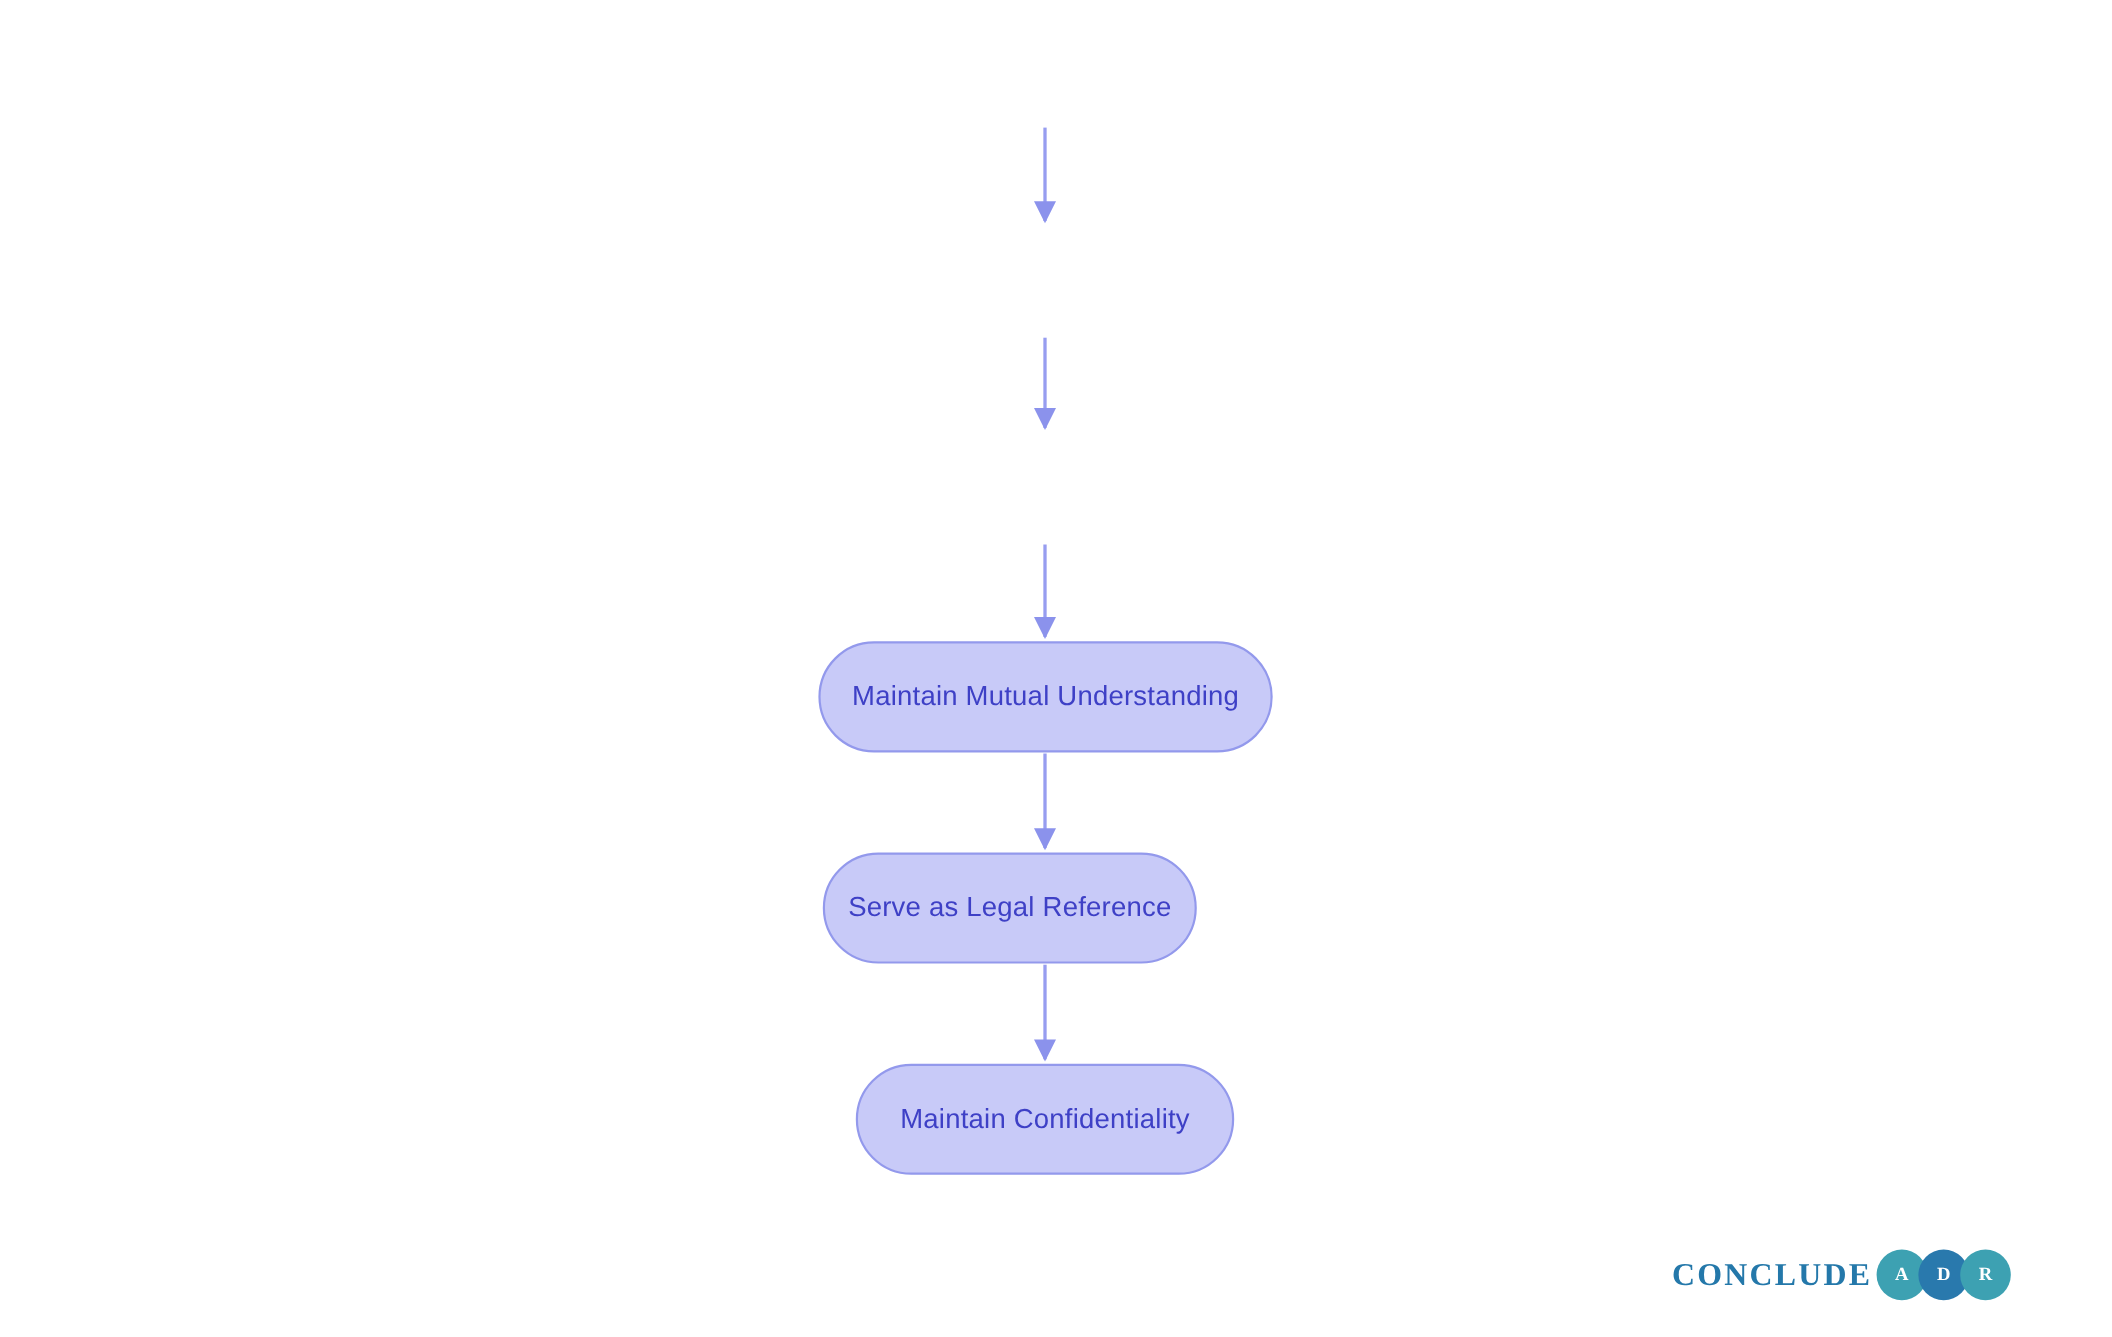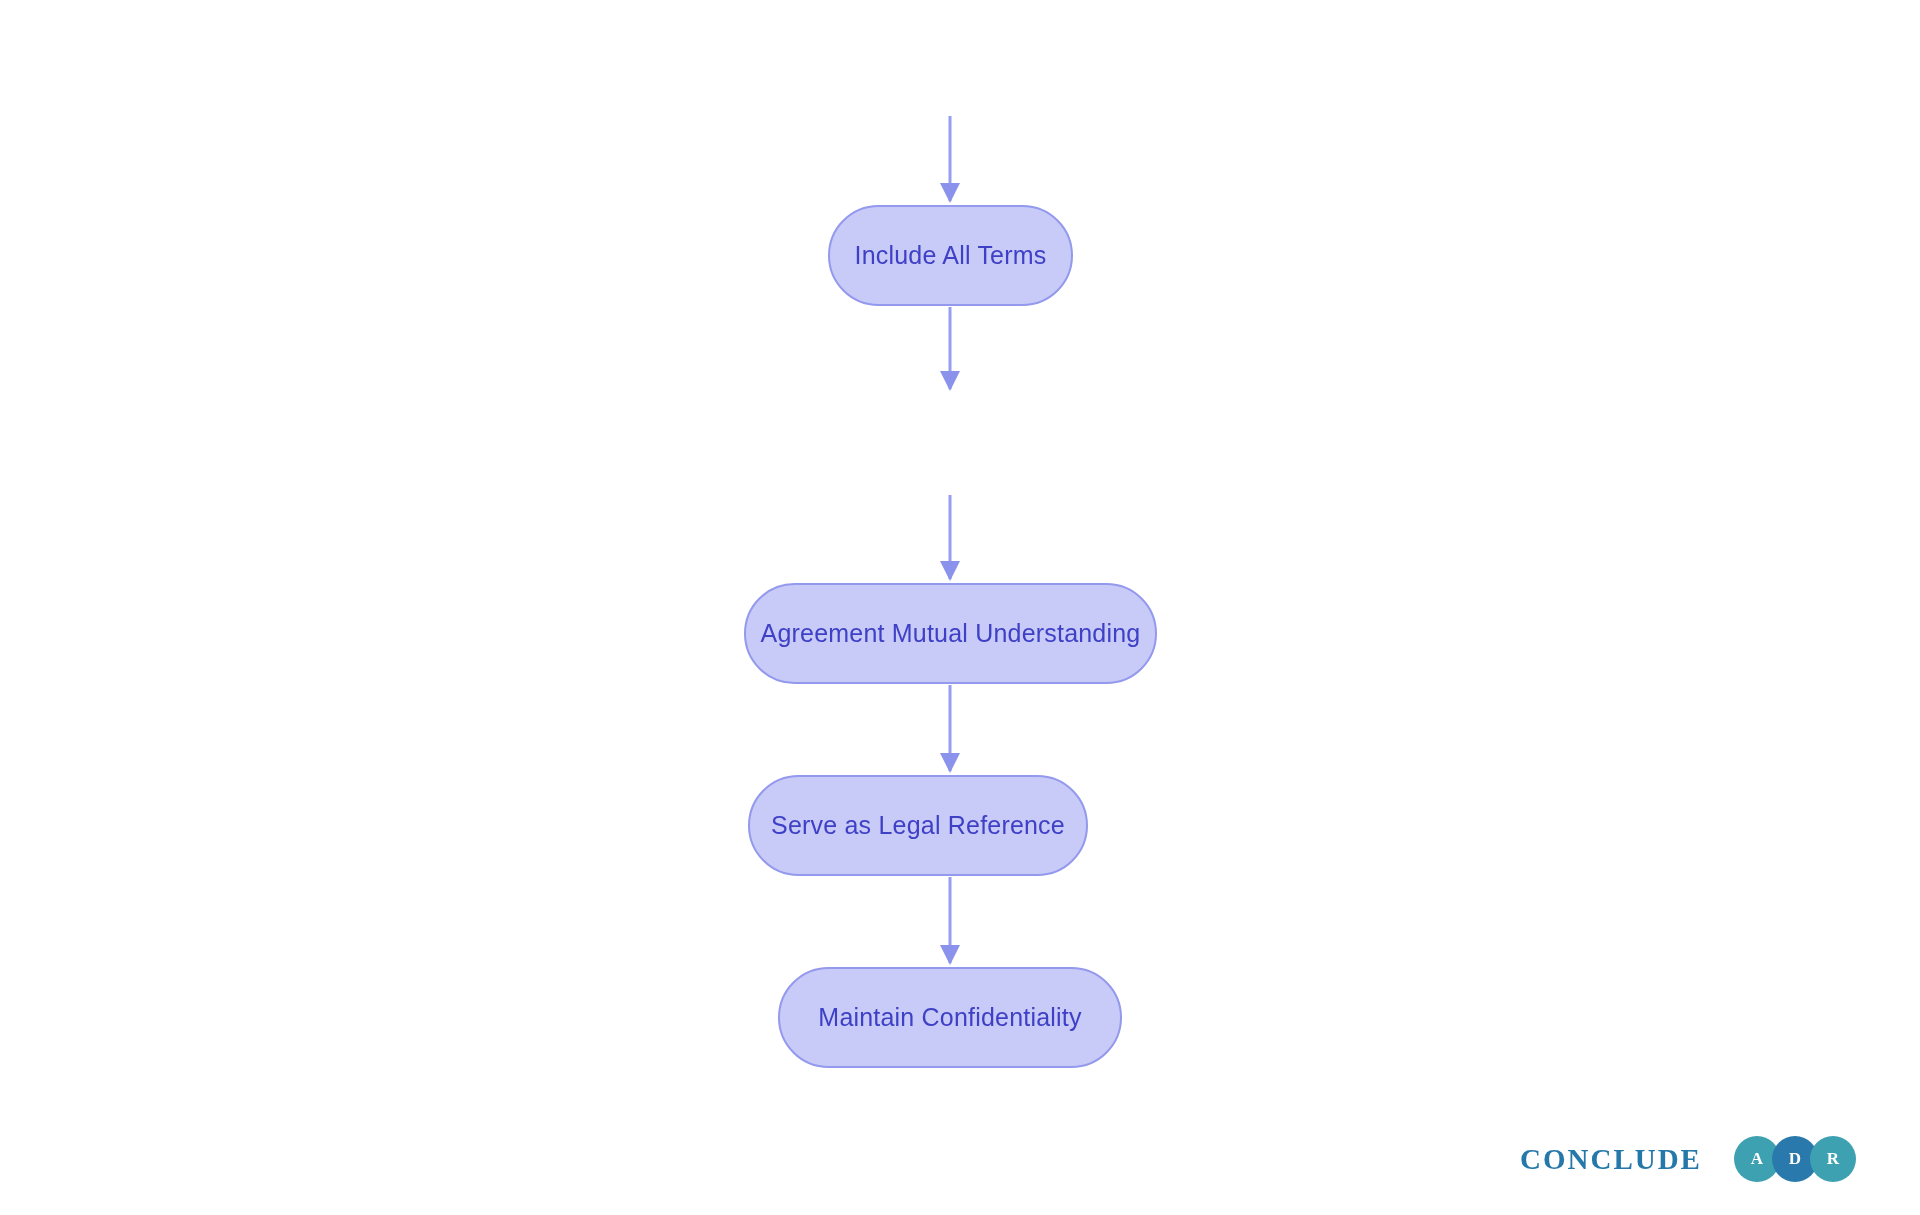--- a/index.html
+++ b/index.html
@@ -59,21 +59,21 @@
     height: 50px;
     display: flex;
     align-items: center;
   }
   .wordmark {
     font-family: "Liberation Serif", serif;
     font-weight: bold;
     font-size: 29px;
     letter-spacing: 2px;
     color: #2478aa;
-    margin-right: 32px;
+    margin-right: 4px;
   }
   .logo-circle {
     width: 46px;
     height: 46px;
     border-radius: 50%;
     display: flex;
     align-items: center;
     justify-content: center;
     font-family: "Liberation Serif", serif;
     font-weight: bold;
@@ -98,22 +98,21 @@
         <path d="M0 0 L10 5 L0 10 Z" fill="#8b92ec"></path>
       </marker>
     </defs>
     <line x1="950" y1="116" x2="950" y2="201" marker-end="url(#ah)"></line>
     <line x1="950" y1="307" x2="950" y2="389" marker-end="url(#ah)"></line>
     <line x1="950" y1="495" x2="950" y2="579" marker-end="url(#ah)"></line>
     <line x1="950" y1="685" x2="950" y2="771" marker-end="url(#ah)"></line>
     <line x1="950" y1="877" x2="950" y2="963" marker-end="url(#ah)"></line>
   </svg>
 
-  <div class="node n2">Include All Terms</div>
-  <div class="node n4">Agreement Mutual Understanding</div>
+  <div class="node n4">Maintain Mutual Understanding</div>
   <div class="node n5">Serve as Legal Reference</div>
   <div class="node n6">Maintain Confidentiality</div>
 
   <div class="logo">
     <span class="wordmark">CONCLUDE</span>
     <span class="logo-circle teal c-a">A</span>
     <span class="logo-circle blue c-d">D</span>
     <span class="logo-circle teal c-r">R</span>
   </div>
 

